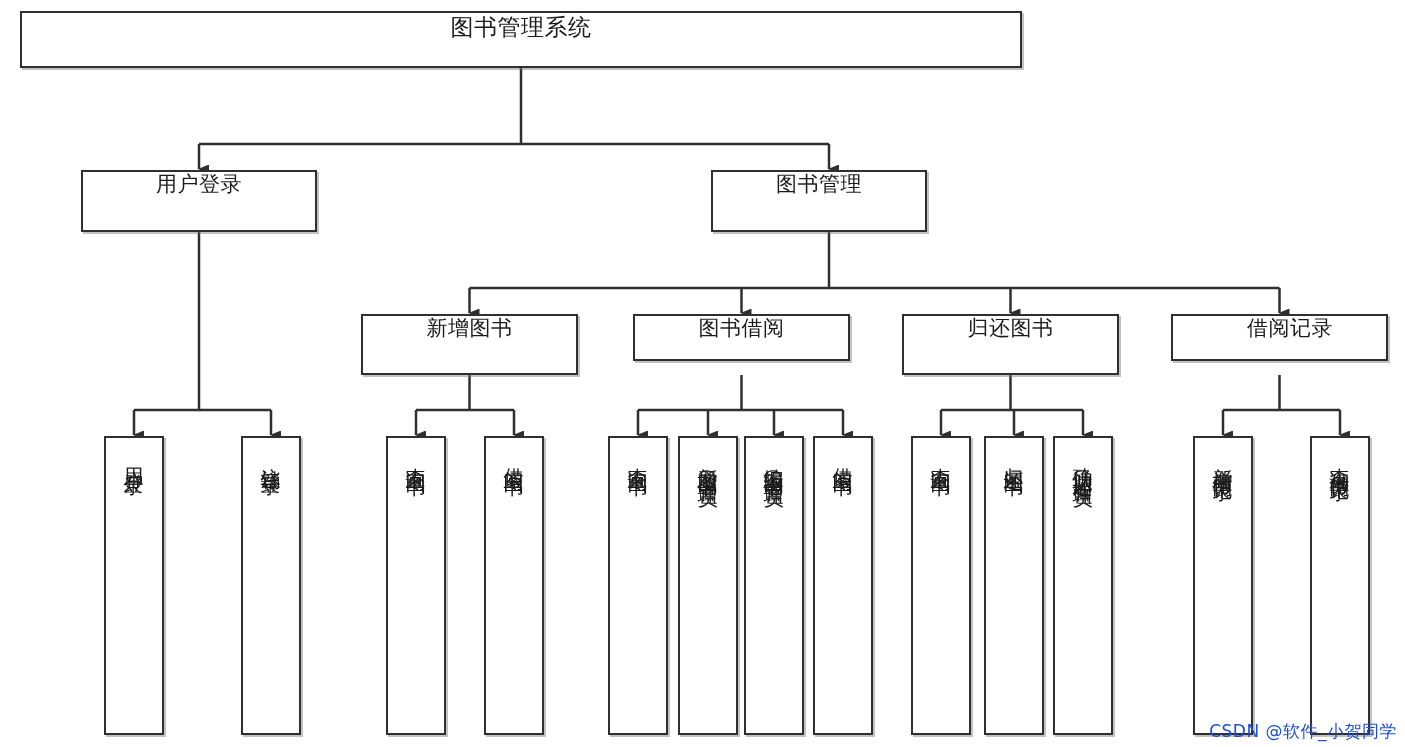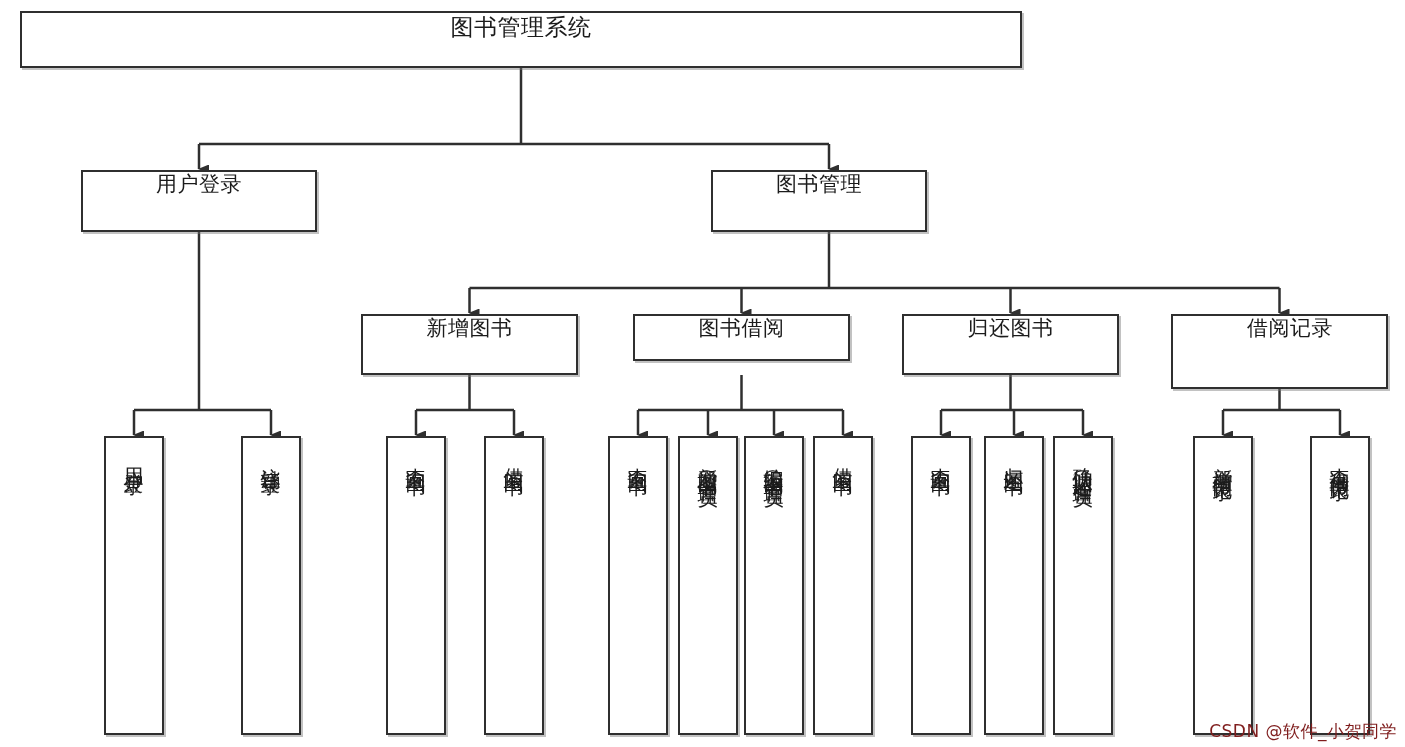--- a/index.html
+++ b/index.html
@@ -62,21 +62,21 @@
   .lvl-root .node-label { font-size: 23px; }
   .lvl-2 .node-label { font-size: 21px; }
   .lvl-3 .node-label { font-size: 21px; }
   .lvl-4 .node-label { font-size: 20px; }
 
   #watermark {
     position: absolute;
     right: 8px;
     bottom: 4px;
     font-size: 17px;
-    color: #7f1d1d;
+    color: #1d4ed8;
     letter-spacing: 0.5px;
     z-index: 5;
     white-space: nowrap;
   }
 </style>
 </head>
 <body>
 
 <div id="diagram-root">
 
@@ -135,21 +135,21 @@
       </div>
       <div class="node horizontal lvl-3" id="node-n-new-book-rec" style="left: 361px; top: 314px; width: 217px; height: 61px;">
         <span class="node-label">新增图书</span>
       </div>
       <div class="node horizontal lvl-3" id="node-n-book-borrow" style="left: 633px; top: 314px; width: 217px; height: 47px;">
         <span class="node-label">图书借阅</span>
       </div>
       <div class="node horizontal lvl-3" id="node-n-current-borrow" style="left: 902px; top: 314px; width: 217px; height: 61px;">
         <span class="node-label">归还图书</span>
       </div>
-      <div class="node horizontal lvl-3" id="node-n-borrow-record" style="left: 1171px; top: 314px; width: 217px; height: 75px; padding-left: 21px;">
+      <div class="node horizontal lvl-3" id="node-n-borrow-record" style="left: 1171px; top: 314px; width: 217px; height: 47px; padding-left: 21px;">
         <span class="node-label">借阅记录</span>
       </div>
       <div class="node vertical lvl-4" id="node-l-user-login" style="left: 104px; top: 436px; width: 60px; height: 299px;">
         <span class="node-label">用户登录</span>
       </div>
       <div class="node vertical lvl-4" id="node-l-user-logout" style="left: 241px; top: 436px; width: 60px; height: 299px;">
         <span class="node-label">注销登录</span>
       </div>
       <div class="node vertical lvl-4" id="node-l-rec-query" style="left: 386px; top: 436px; width: 60px; height: 299px;">
         <span class="node-label">查询图书</span>

